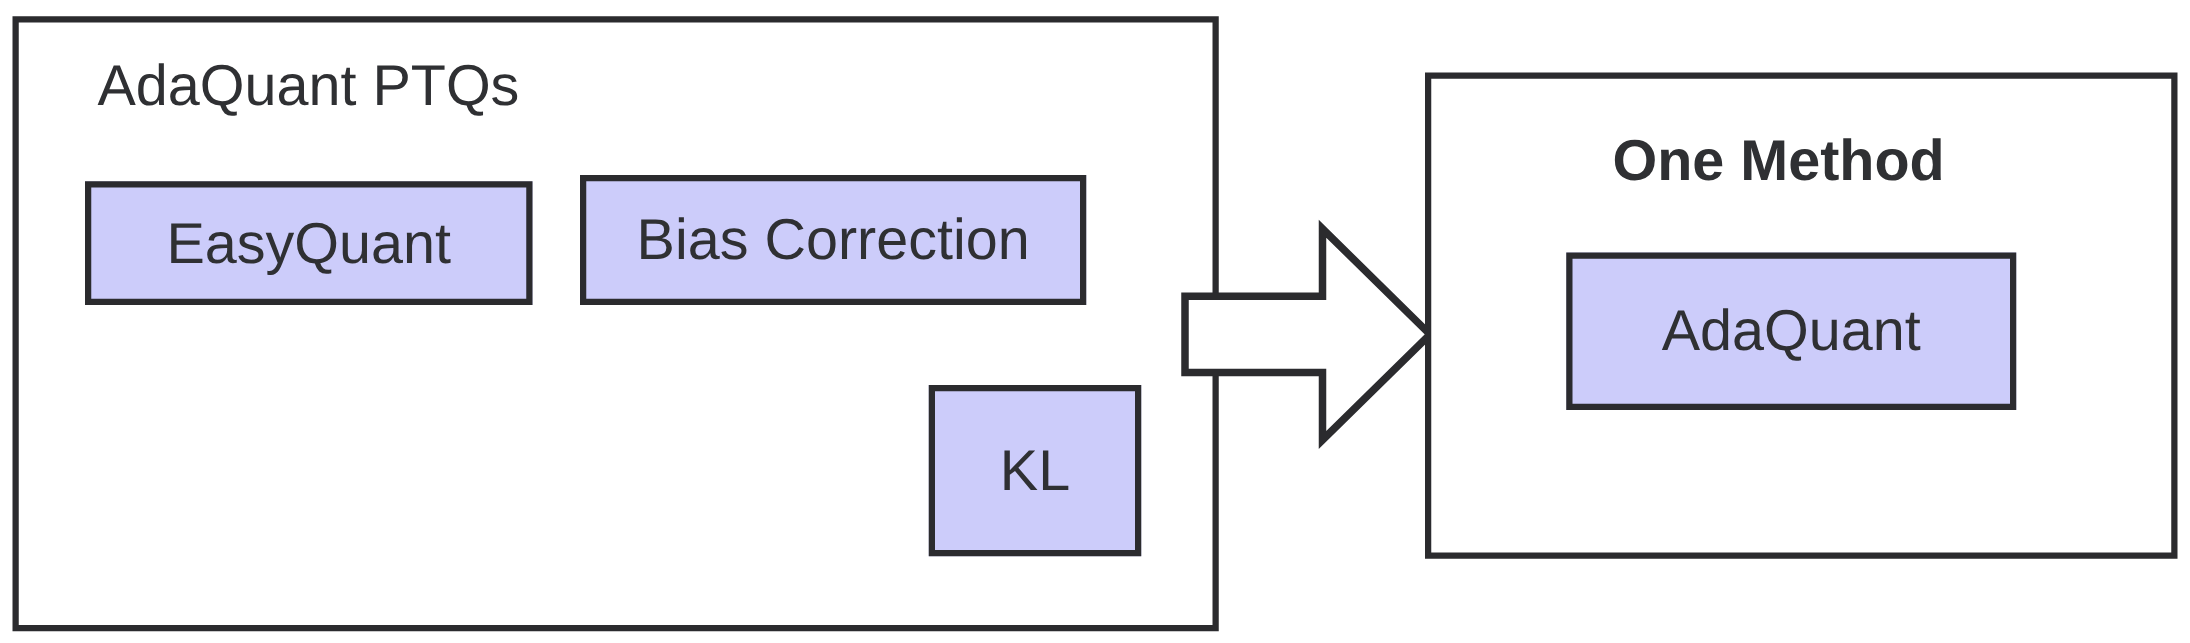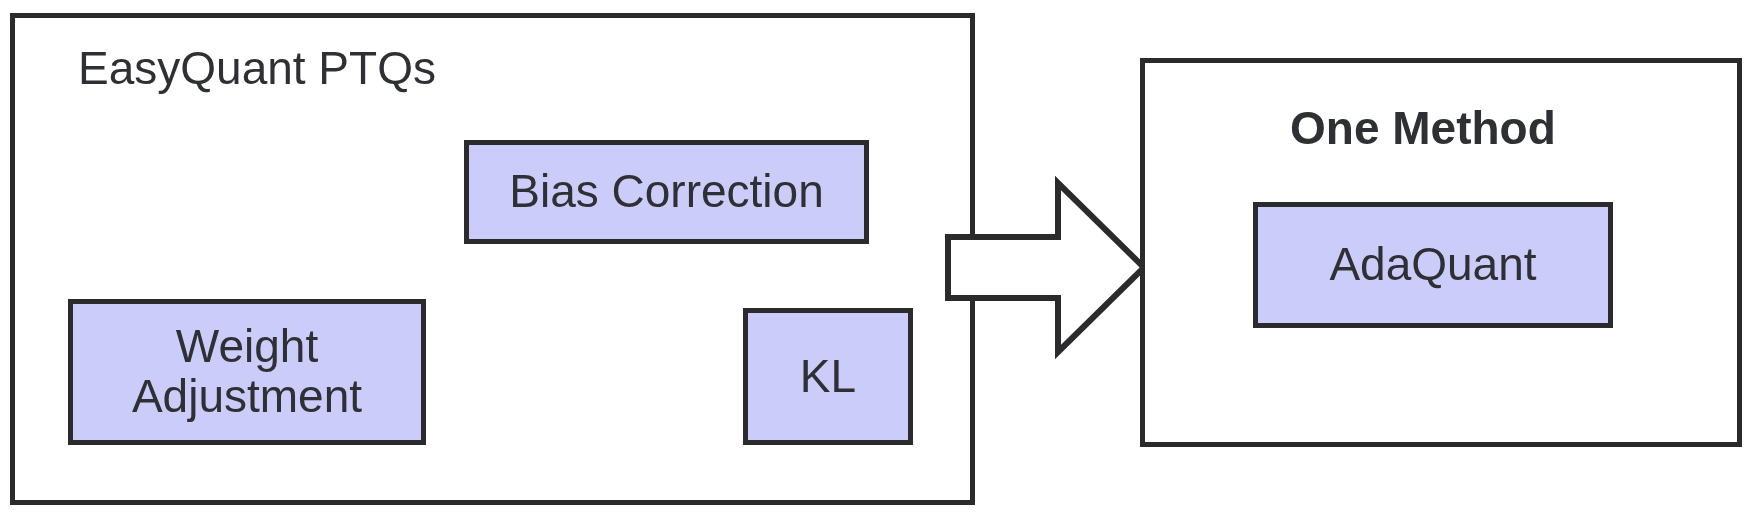--- a/index.html
+++ b/index.html
@@ -76,31 +76,30 @@
   }
   #flow-arrow svg { display: block; width: 100%; height: 100%; }
 </style>
 </head>
 <body>
 
 <div id="canvas">
 
   <div class="group-box" id="left-group"></div>
 
-  <div class="group-caption" id="left-caption">EasyQuant PTQs</div>
+  <div class="group-caption" id="left-caption">AdaQuant PTQs</div>
 
+  <div class="method-box" id="box-easyquant">
+    <span class="method-label">EasyQuant</span>
+  </div>
 
   <div class="method-box" id="box-bias">
     <span class="method-label">Bias Correction</span>
   </div>
 
-  <div class="method-box" id="box-weight">
-    <span class="method-label">Weight
-Adjustment</span>
-  </div>
 
 
   <div class="method-box" id="box-kl">
     <span class="method-label">KL</span>
   </div>
 
   <div id="flow-arrow">
     <svg viewBox="0 0 212 185" preserveAspectRatio="none" aria-hidden="true">
       <polygon points="8,62 118,62 118,8 204,92.5 118,177 118,123 8,123" fill="#ffffff" stroke="#2b2b2e" stroke-width="6" stroke-linejoin="miter"></polygon>
     </svg>

